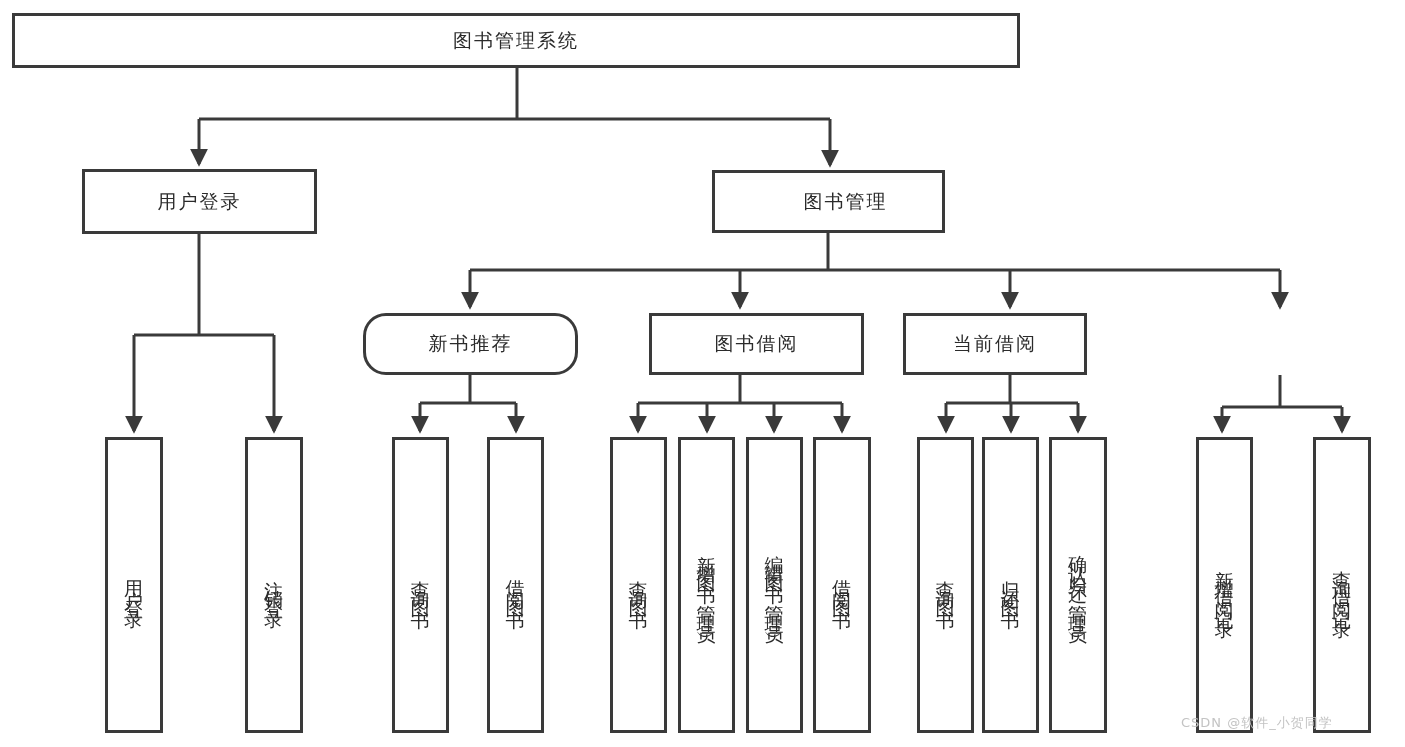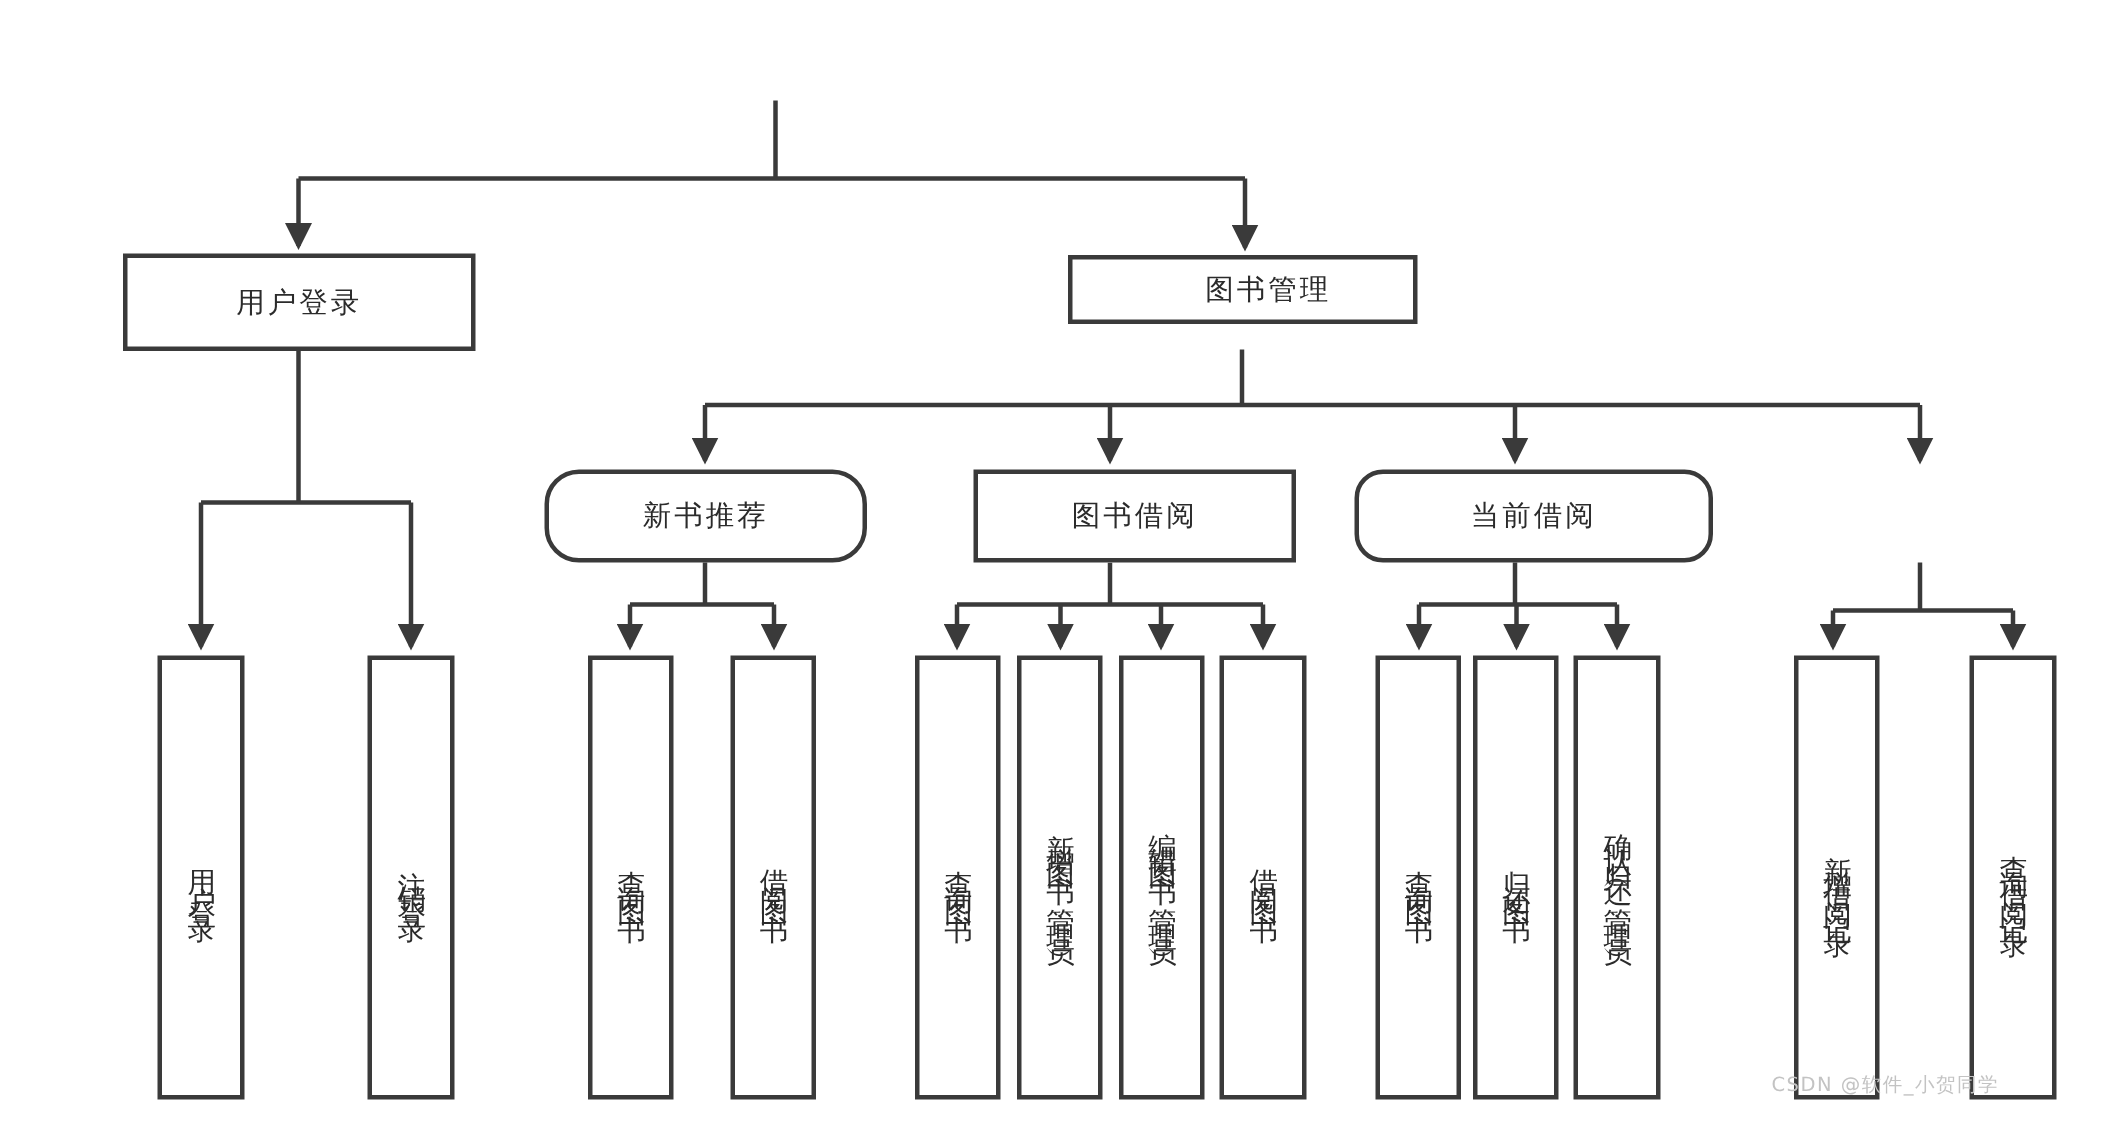--- a/index.html
+++ b/index.html
@@ -109,27 +109,28 @@
       <path d="M1011,403 V431" marker-end="url(#arw)"></path>
       <path d="M1078,403 V431" marker-end="url(#arw)"></path>
 
       <path d="M1280,375 V407"></path>
       <path d="M1222,407 H1342"></path>
       <path d="M1222,407 V431" marker-end="url(#arw)"></path>
       <path d="M1342,407 V431" marker-end="url(#arw)"></path>
     </g>
   </svg>
 
+  <div class="box" style="left:12px; top:13px; width:1008px; height:55px;">图书管理系统</div>
 
   <div class="box" style="left:82px; top:169px; width:235px; height:65px;">用户登录</div>
-  <div class="box" style="left:712px; top:170px; width:233px; height:46px;padding-left:34px;">图书管理</div>
+  <div class="box" style="left:712px; top:170px; width:233px; height:63px;padding-left:34px;">图书管理</div>
 
   <div class="box" style="left:363px; top:313px; width:215px; height:62px;border-radius:23px;">新书推荐</div>
   <div class="box" style="left:633px; top:313px; width:215px; height:62px;margin-left:16px;">图书借阅</div>
-  <div class="box" style="left:903px; top:313px; width:239px; height:62px;border-radius:19px;">当前借阅</div>
+  <div class="box" style="left:903px; top:313px; width:184px; height:62px;">当前借阅</div>
 
   <div class="box vbox" style="left:105px; top:437px; width:58px; height:296px;">用户登录</div>
   <div class="box vbox" style="left:245px; top:437px; width:58px; height:296px;">注销登录</div>
 
   <div class="box vbox" style="left:392px; top:437px; width:57px; height:296px;">查询图书</div>
   <div class="box vbox" style="left:487px; top:437px; width:57px; height:296px;">借阅图书</div>
 
   <div class="box vbox" style="left:610px; top:437px; width:57px; height:296px;">查询图书</div>
   <div class="box vbox" style="left:678px; top:437px; width:57px; height:296px;">新增图书（管理员）</div>
   <div class="box vbox" style="left:746px; top:437px; width:57px; height:296px;">编辑图书（管理员）</div>

